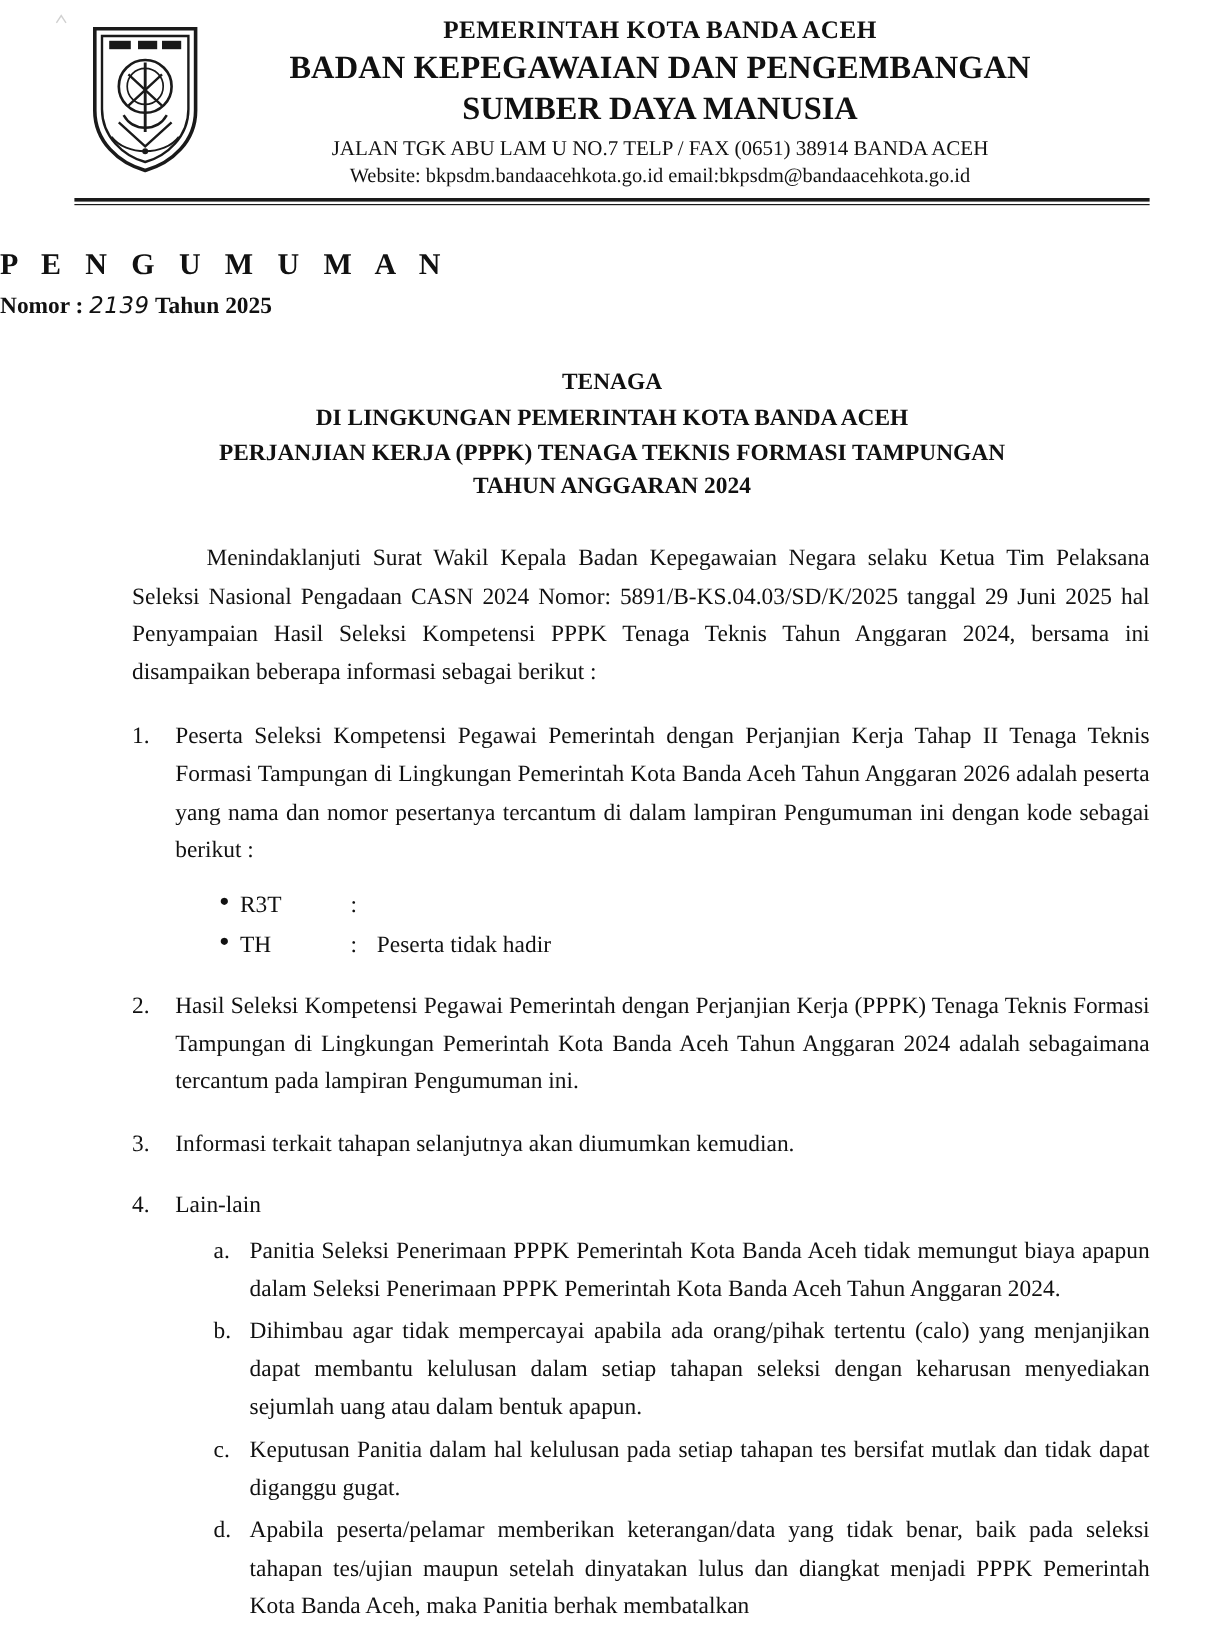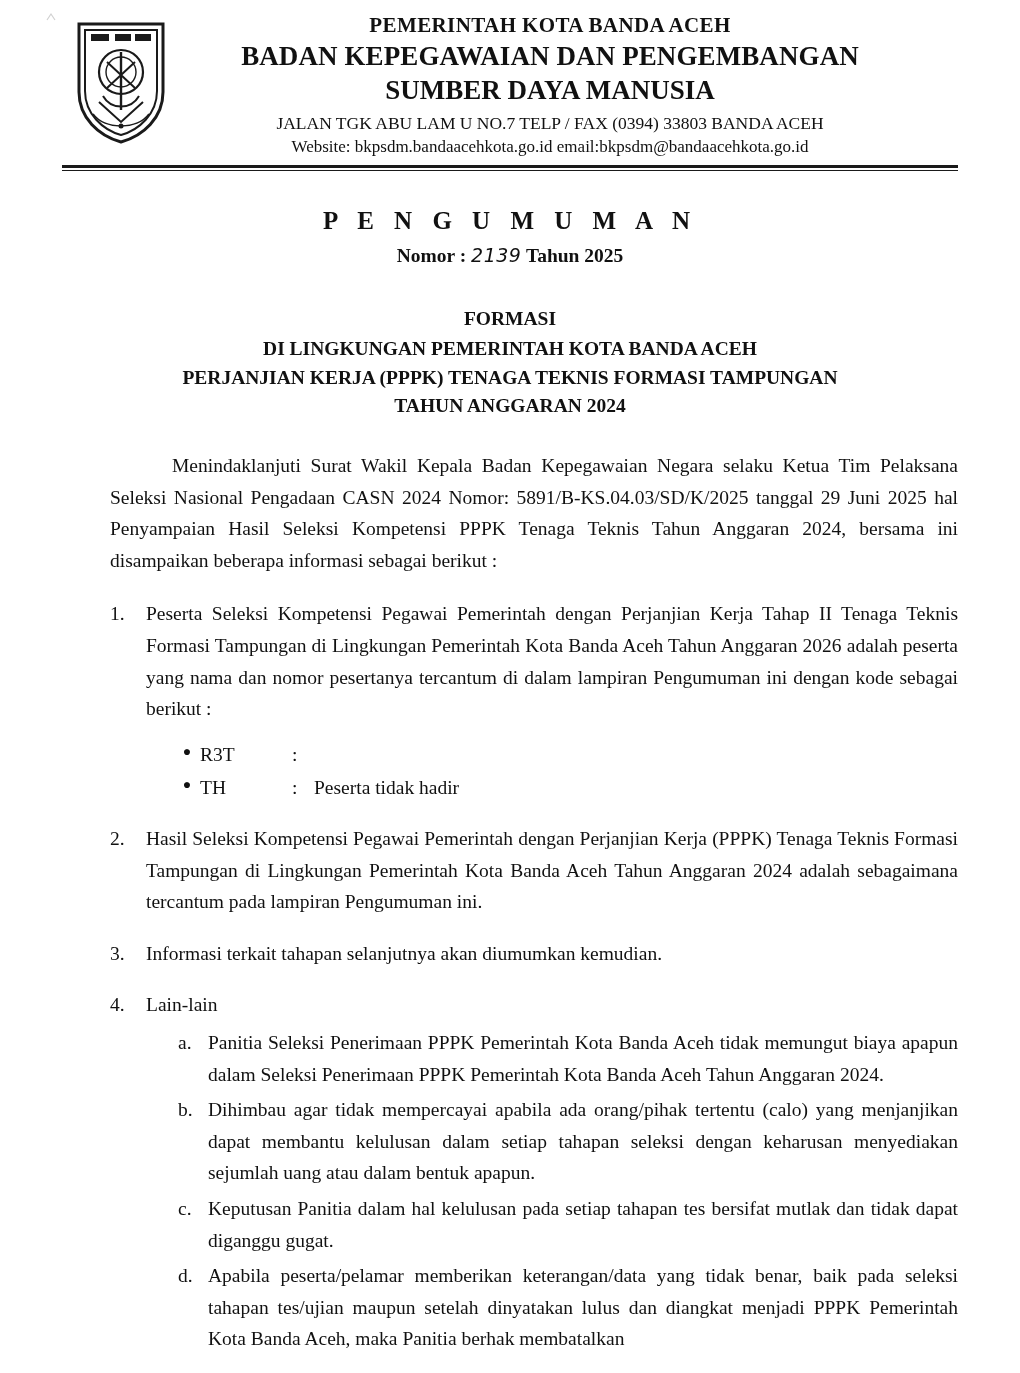--- a/index.html
+++ b/index.html
@@ -79,21 +79,20 @@
   .rule-thick {
     border-top: 3.5px solid #1a1a1a;
   }
   .rule-thin {
     border-top: 1.5px solid #1a1a1a;
     margin-top: 2.5px;
   }
 
   
   .title-block {
-    text-align: center;
     margin-top: 36px;
   }
   .doc-title {
     font-weight: bold;
     font-size: 25px;
     letter-spacing: 7px;
   }
   .doc-number {
     font-weight: bold;
     font-size: 19.5px;
@@ -239,39 +238,39 @@
         <path d="M34 78 C42 92 62 92 70 78" fill="none" stroke="#1a1a1a" stroke-width="2"></path>
         <path d="M30 84 L52 104 L74 84" fill="none" stroke="#1a1a1a" stroke-width="2"></path>
         <path d="M24 96 C36 112 68 112 80 96" fill="none" stroke="#1a1a1a" stroke-width="1.6"></path>
         <circle cx="52" cy="108" r="2.5" fill="#1a1a1a"></circle>
       </svg>
     </div>
     <div class="head-text">
       <div class="head-line1">PEMERINTAH KOTA BANDA ACEH</div>
       <div class="head-line2">BADAN KEPEGAWAIAN DAN PENGEMBANGAN</div>
       <div class="head-line3">SUMBER DAYA MANUSIA</div>
-      <div class="head-addr">JALAN TGK ABU LAM U NO.7 TELP / FAX (0394) 33803 BANDA ACEH</div>
+      <div class="head-addr">JALAN TGK ABU LAM U NO.7 TELP / FAX (0651) 38914 BANDA ACEH</div>
       <div class="head-web">Website: bkpsdm.bandaacehkota.go.id  email:bkpsdm@bandaacehkota.go.id</div>
     </div>
   </div>
 
   <div class="rule-wrap">
     <div class="rule-thick"></div>
     <div class="rule-thin"></div>
   </div>
 
   <div class="title-block">
     <div class="doc-title">P E N G U M U M A N</div>
     <div class="doc-number">
       <span>Nomor : </span><span class="handwritten">2139</span><span> Tahun 2025</span>
     </div>
   </div>
 
   <div class="about-block">
-    <div class="about-label">FORMASI</div>
+    <div class="about-label">TENAGA</div>
     <div>DI LINGKUNGAN PEMERINTAH KOTA BANDA ACEH</div>
     <div>PERJANJIAN KERJA (PPPK) TENAGA TEKNIS FORMASI TAMPUNGAN</div>
     <div>TAHUN ANGGARAN 2024</div>
   </div>
 
   <div class="body-wrap">
 
     <p class="para indent">Menindaklanjuti Surat Wakil Kepala Badan Kepegawaian Negara selaku Ketua Tim Pelaksana Seleksi Nasional Pengadaan CASN 2024 Nomor: 5891/B-KS.04.03/SD/K/2025 tanggal 29 Juni 2025 hal Penyampaian Hasil Seleksi Kompetensi PPPK Tenaga Teknis Tahun Anggaran 2024, bersama ini disampaikan beberapa informasi sebagai berikut :</p>
 
     <ol class="numlist">

